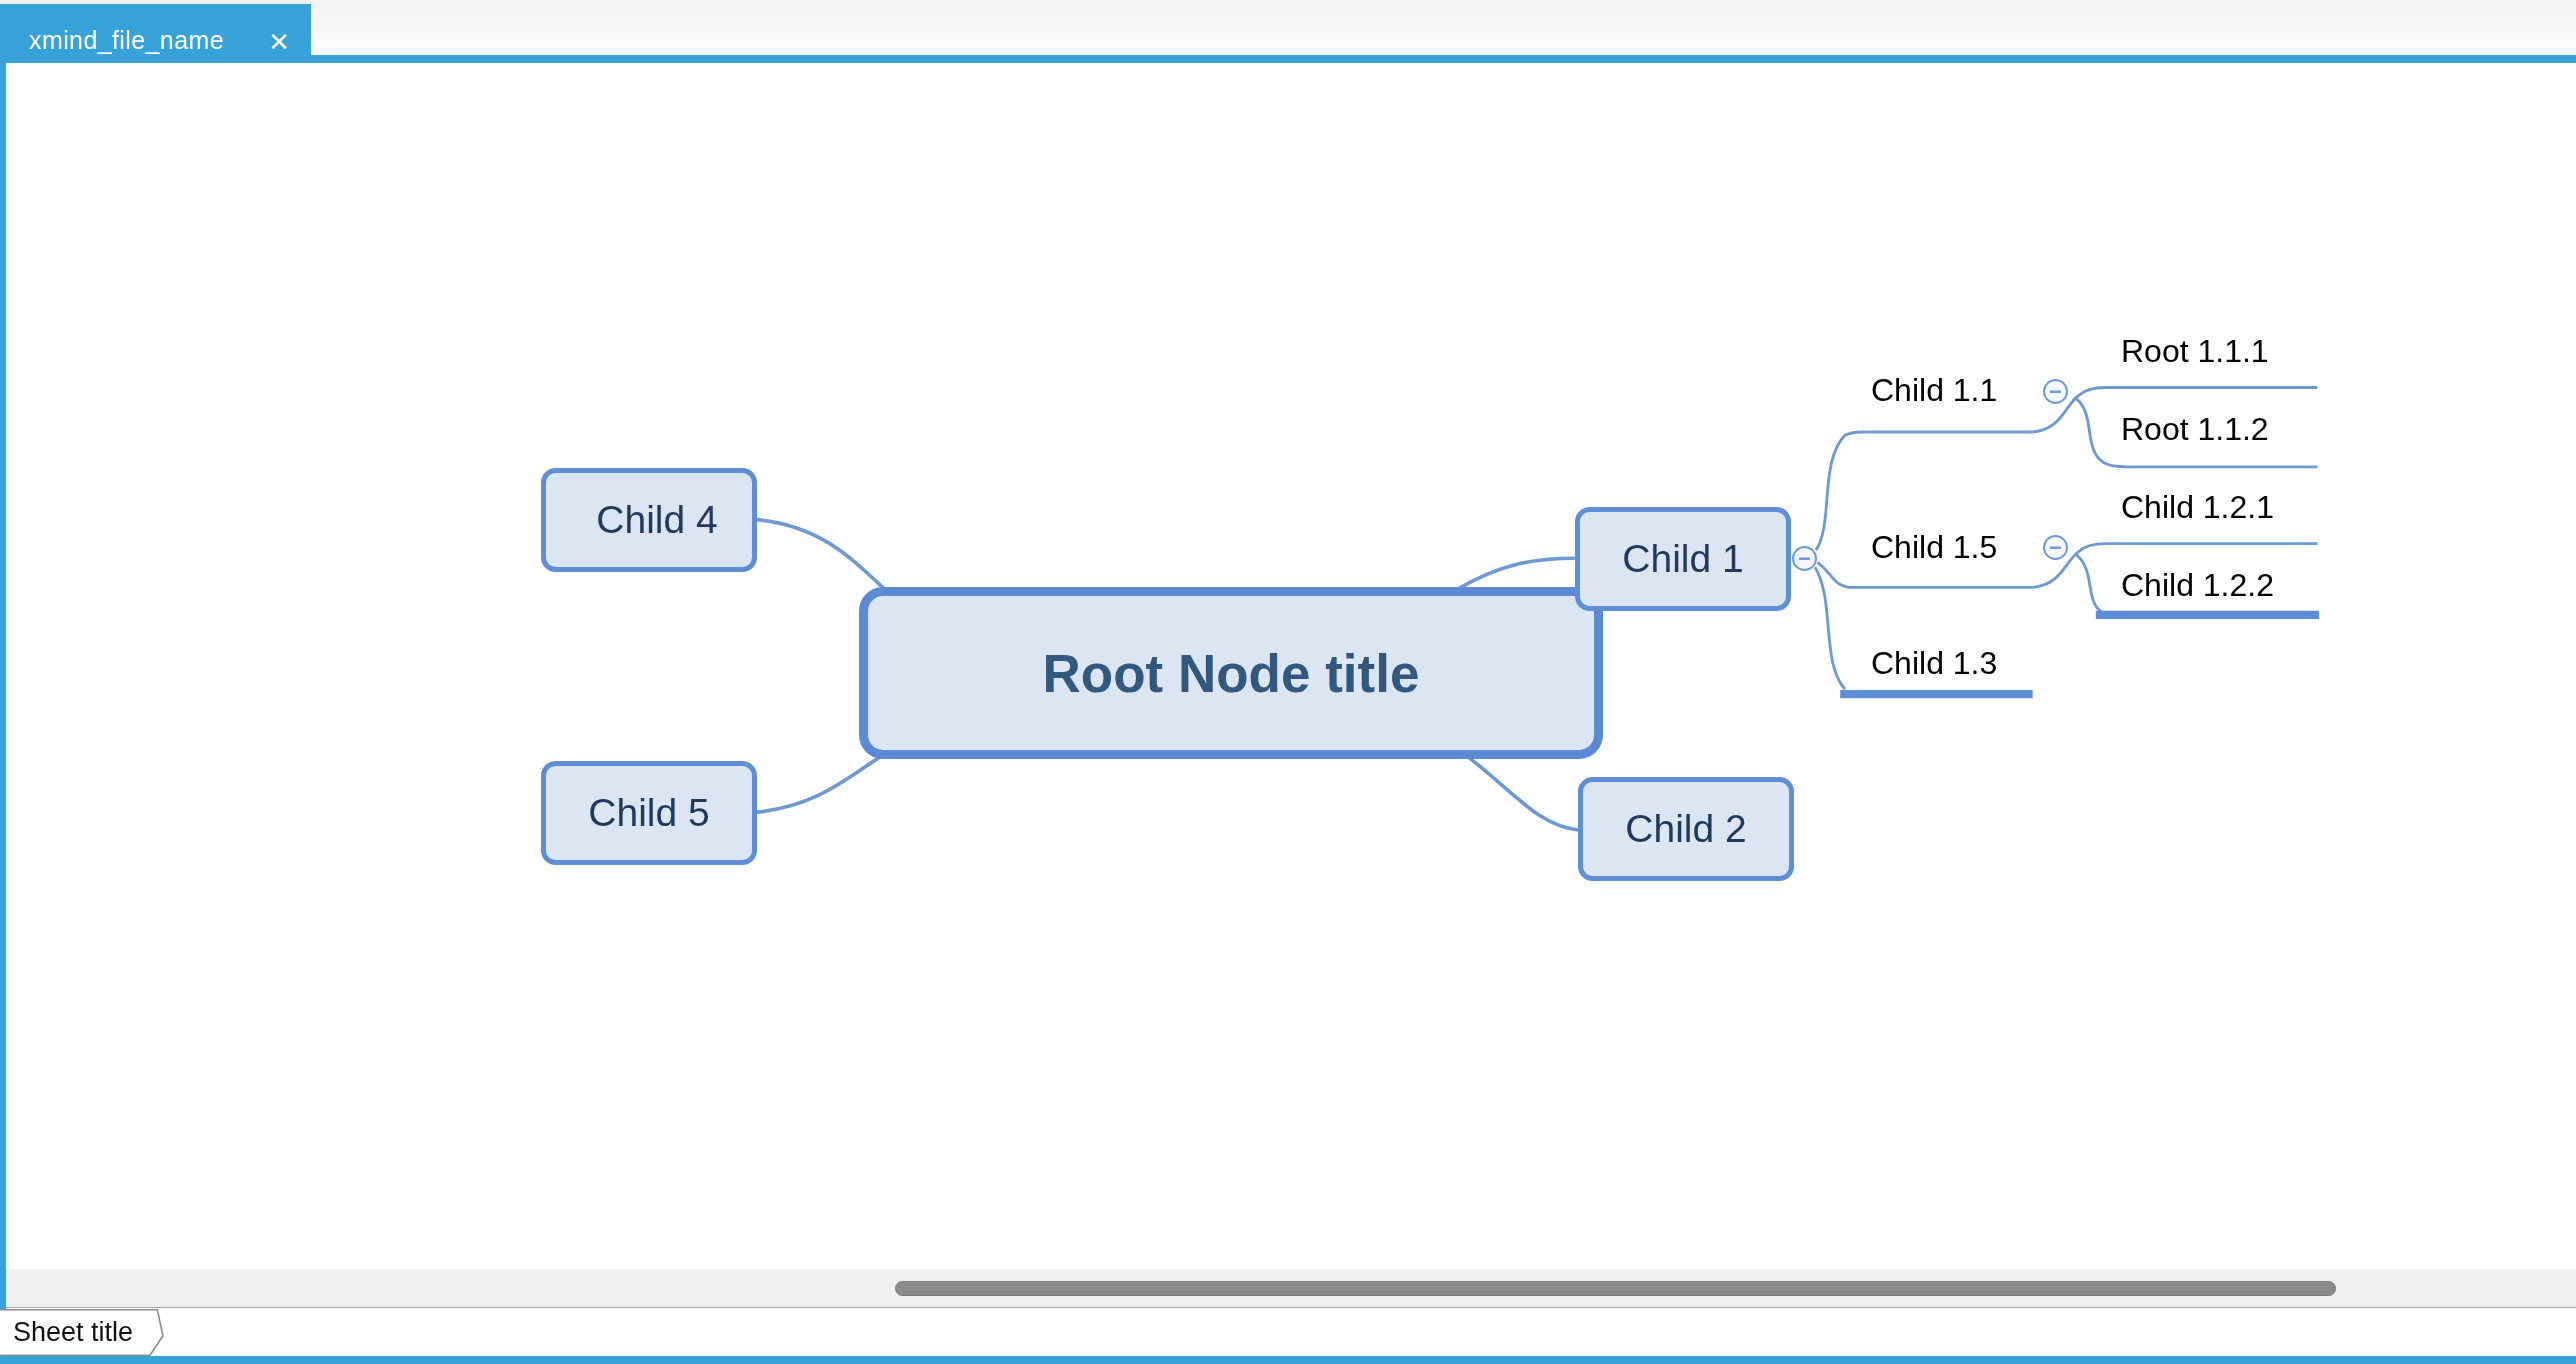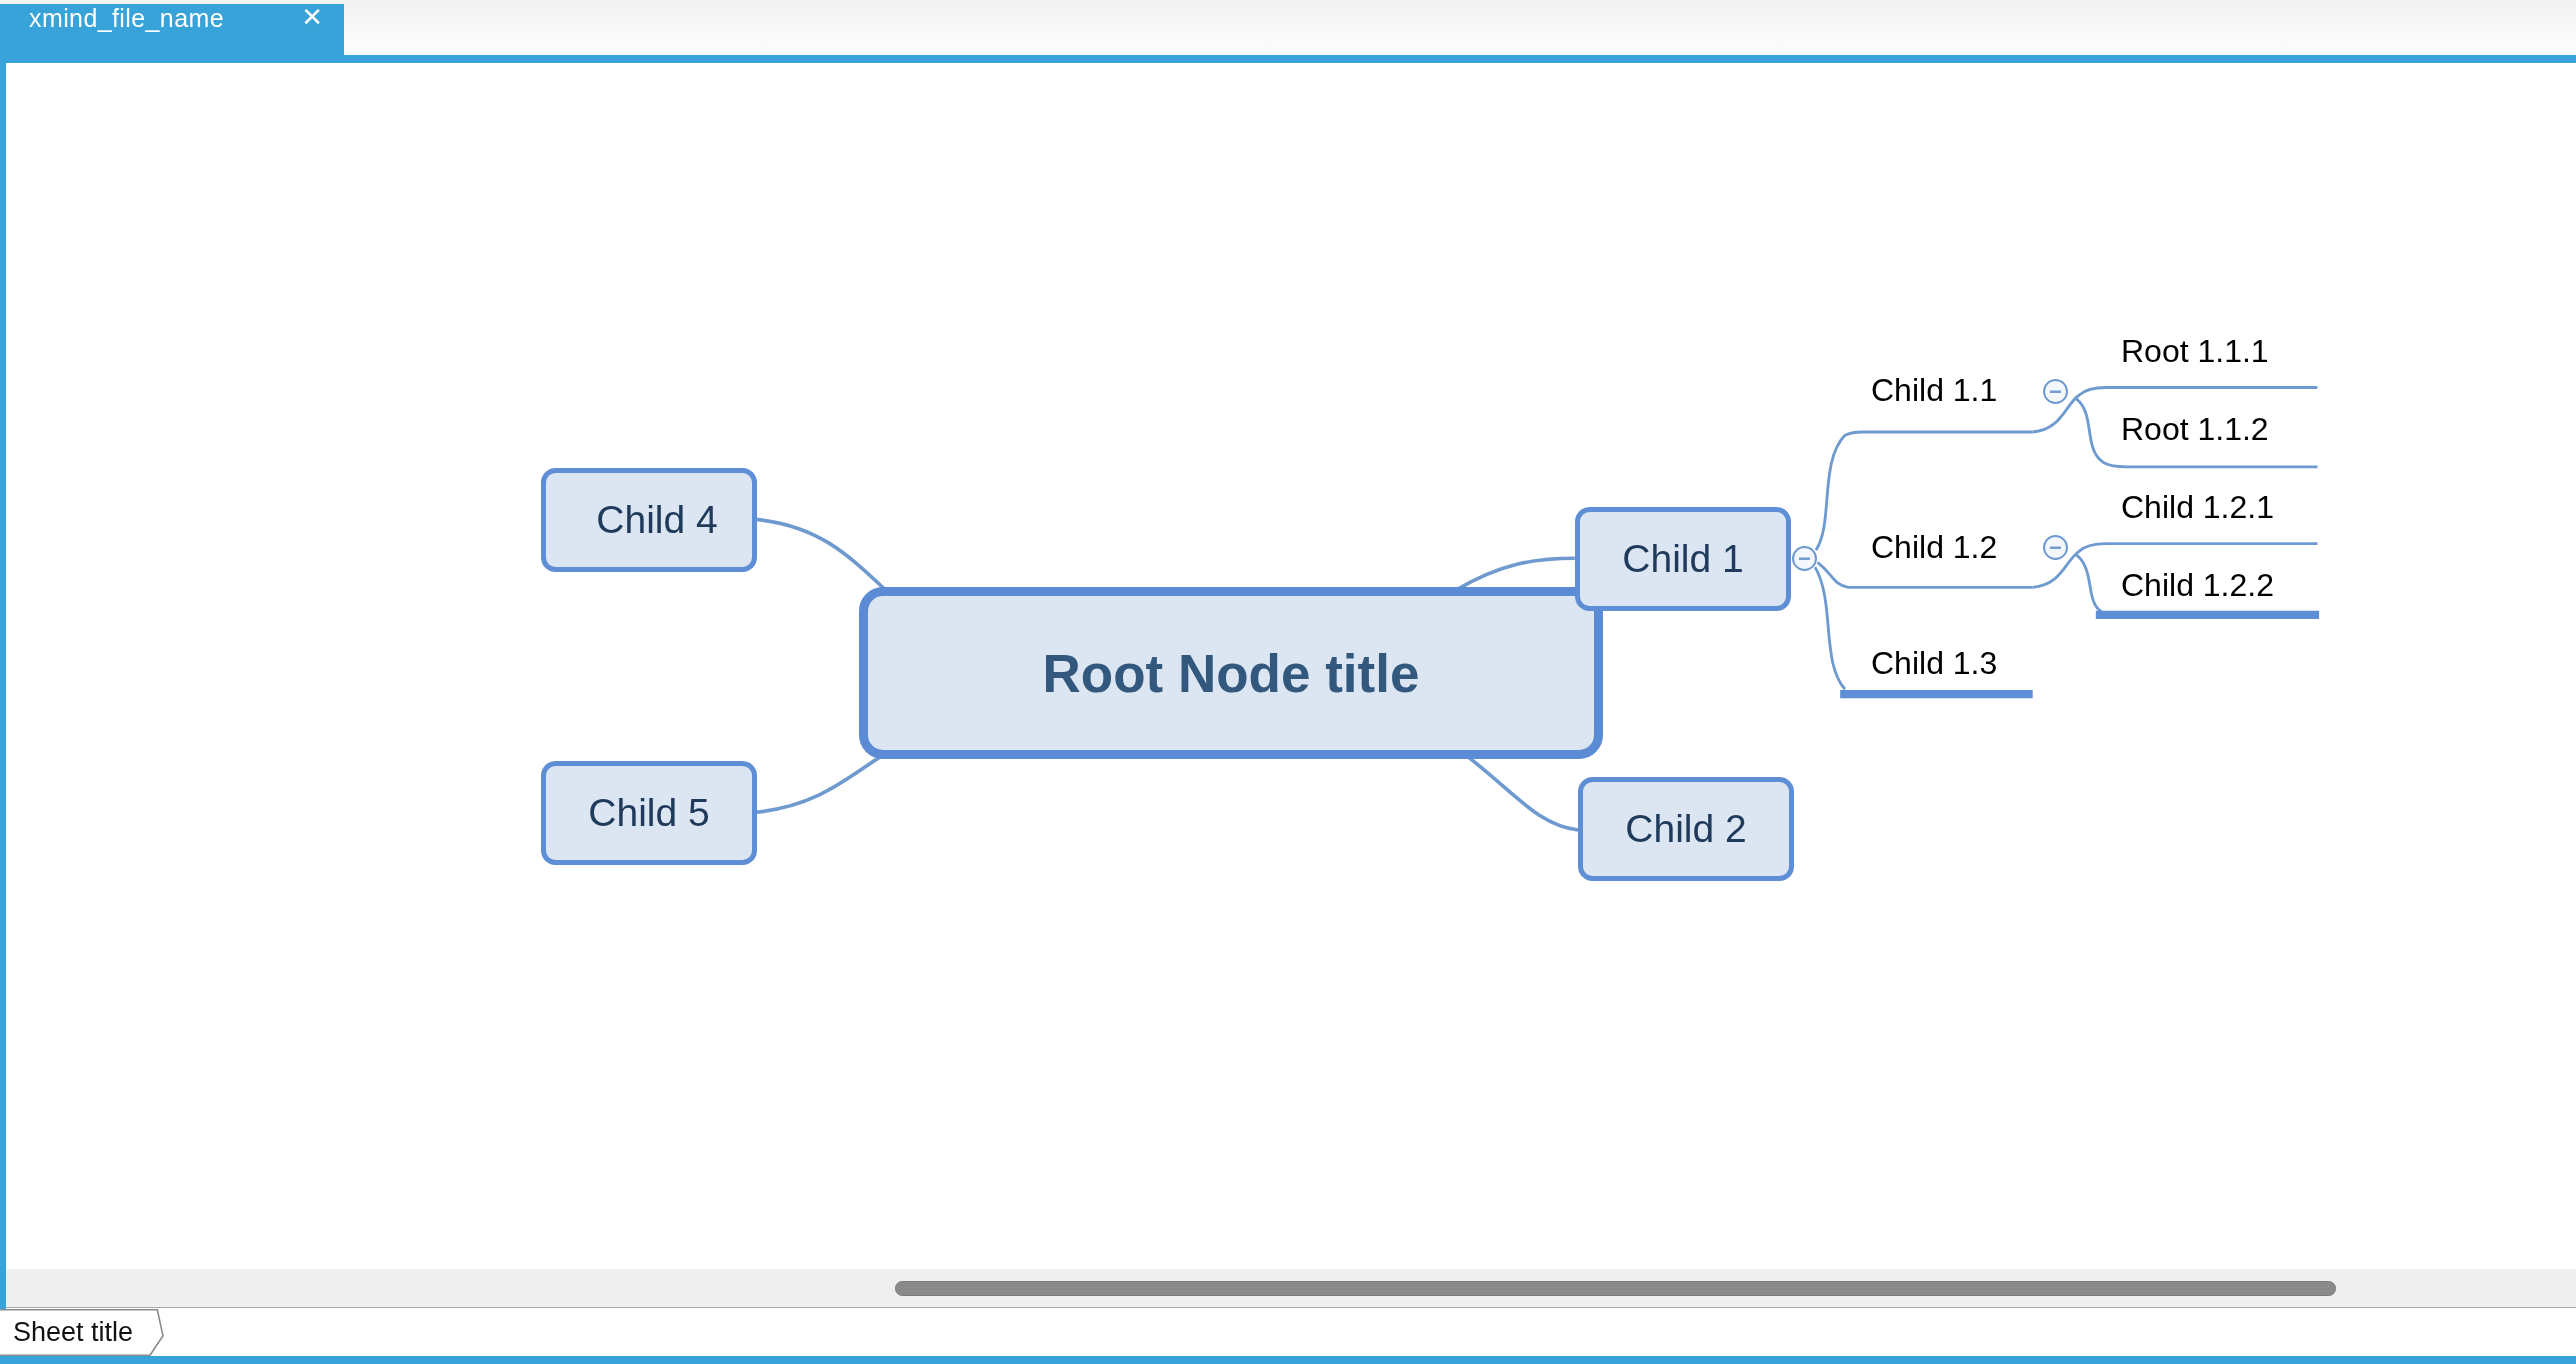--- a/index.html
+++ b/index.html
@@ -6,22 +6,22 @@
   .app {
     position:relative; width:2576px; height:1364px; overflow:hidden;
     background:#ffffff; font-family:"Liberation Sans", sans-serif;
   }
   
   .tabbar {
     position:absolute; left:0; top:0; width:2576px; height:55px;
     background:linear-gradient(180deg,#f2f2f2 0%, #fdfdfd 100%);
   }
   .file-tab {
-    position:absolute; left:0; top:4px; width:344px; height:51px;
-    background:#38a3d8; color:#ffffff; display:flex; align-items:flex-start;
+    position:absolute; left:0; top:4px; width:311px; height:51px;
+    background:#38a3d8; color:#ffffff; display:flex; align-items:flex-end;
     cursor:default;
   }
   .file-tab-label { font-size:25px; margin-left:29px; letter-spacing:0.4px; }
   .tab-close { margin-left:auto; margin-right:21px; font-size:26px; line-height:1; color:#ffffff; }
   .accent-underline { position:absolute; left:0; top:55px; width:2576px; height:8px; background:#38a3d8; }
   .left-border { position:absolute; left:0; top:55px; width:5.7px; height:1309px; background:#38a3d8; }
 
   
   .canvas { position:absolute; left:5.7px; top:63px; width:2570px; height:1206px; background:#ffffff; }
   svg.map { position:absolute; left:0; top:0; width:2576px; height:1364px; pointer-events:none; }
@@ -116,21 +116,21 @@
 
   <div class="topic-box" style="left:541px; top:761px; width:216px; height:104px;">
     <span>Child 5</span>
   </div>
 
   <div class="topic-box" style="left:541px; top:468px; width:216px; height:104px;padding-left:16px;">
     <span>Child 4</span>
   </div>
 
   <div class="line-topic" style="left:1871px; top:371px;">Child 1.1</div>
-  <div class="line-topic" style="left:1871px; top:528px;">Child 1.2</div>
+  <div class="line-topic" style="left:1871px; top:528px;">Child 1.5</div>
   <div class="line-topic" style="left:1871px; top:644px;">Child 1.3</div>
 
   <div class="line-topic" style="left:2121px; top:332px;">Root 1.1.1</div>
   <div class="line-topic" style="left:2121px; top:410px;">Root 1.1.2</div>
   <div class="line-topic" style="left:2121px; top:488px;">Child 1.2.1</div>
   <div class="line-topic" style="left:2121px; top:566px;">Child 1.2.2</div>
 
   <div class="collapse-btn" style="left:1792px; top:546px;">
     <span>−</span>
   </div>

